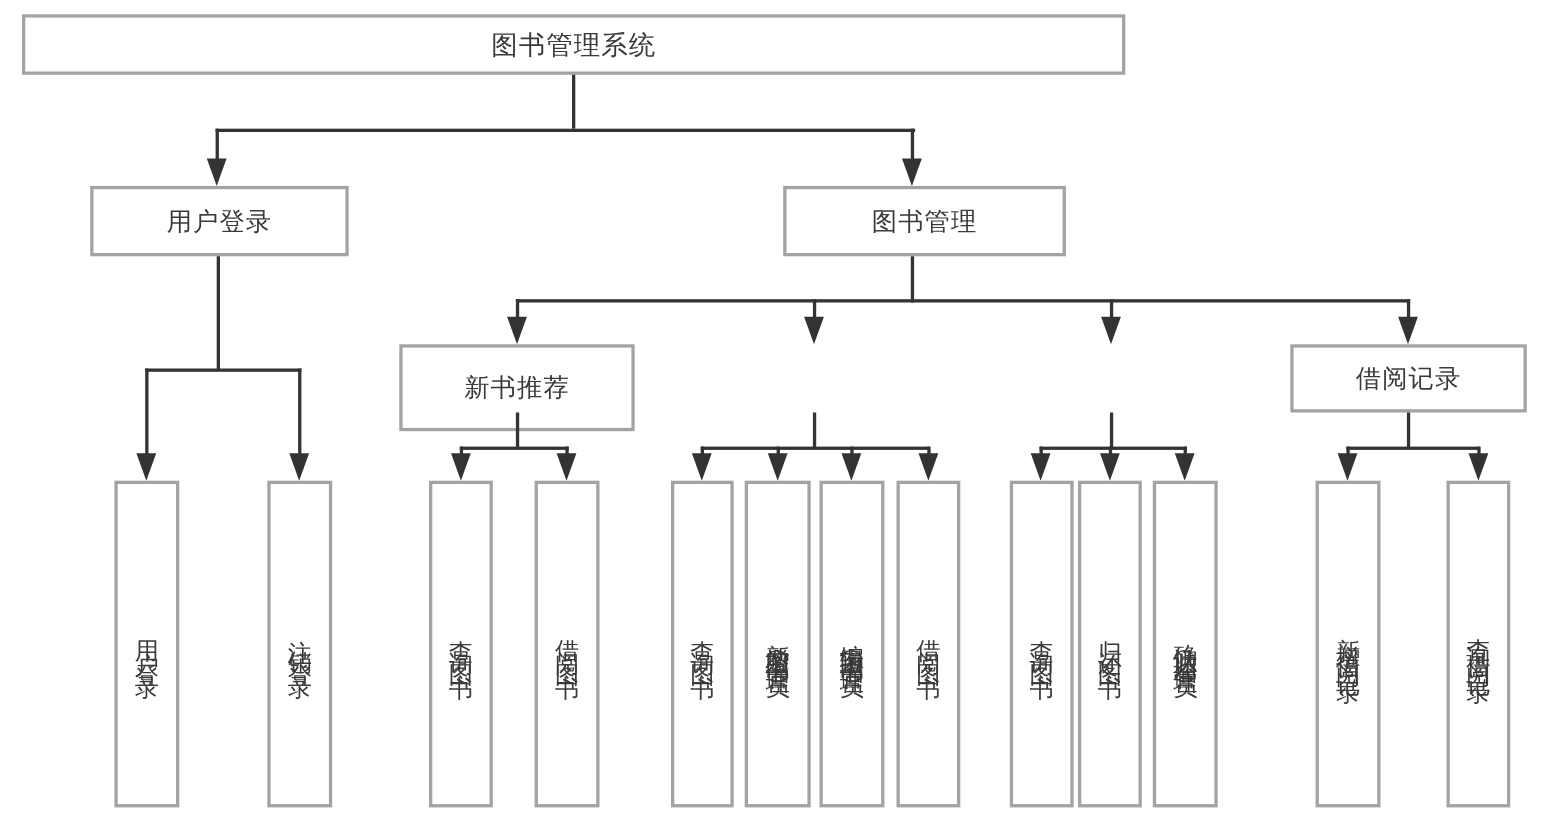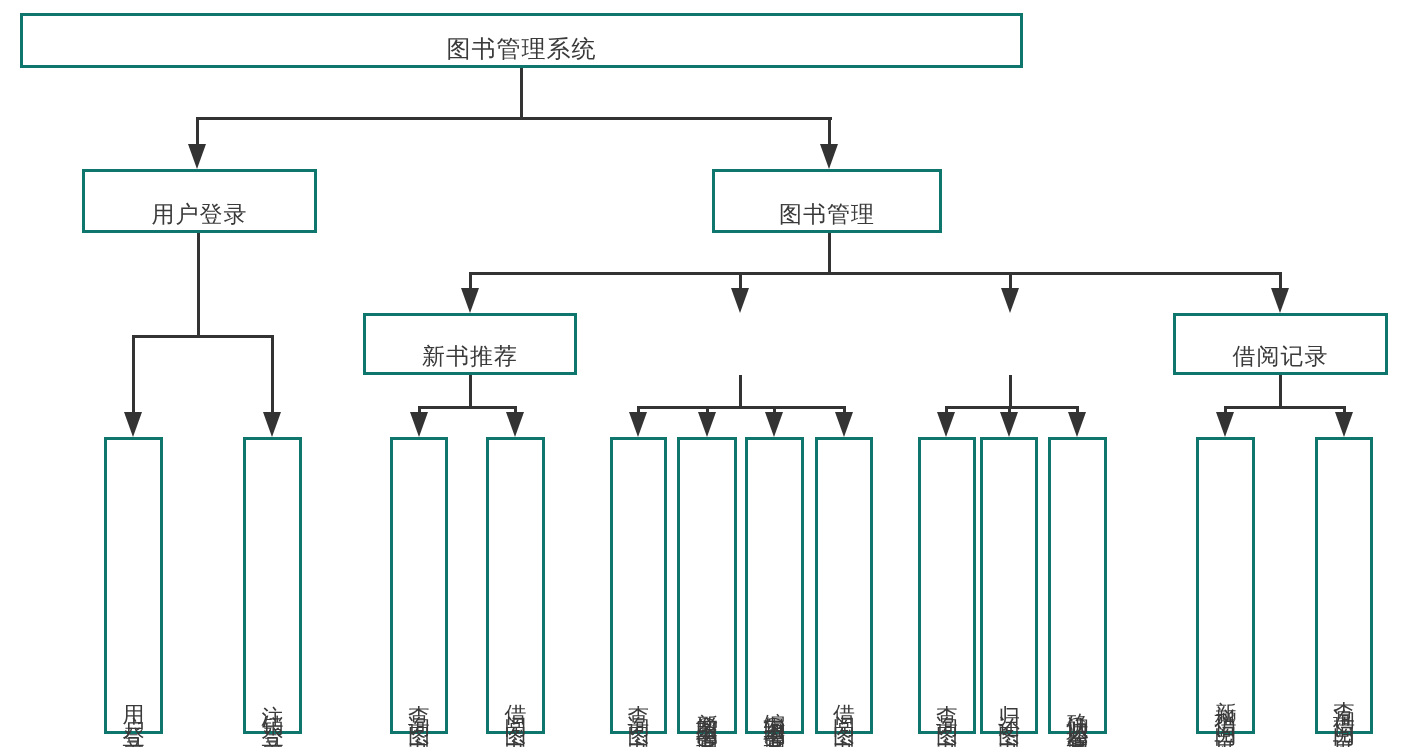--- a/index.html
+++ b/index.html
@@ -7,24 +7,24 @@
     position: relative;
     width: 1405px;
     height: 747px;
     background: #ffffff;
     font-family: "Liberation Sans", sans-serif;
     overflow: hidden;
   }
   .box {
     position: absolute;
     box-sizing: border-box;
-    border: 3px solid #0f766e;
+    border: 3px solid #a3a3a3;
     background: #ffffff;
     display: flex;
-    align-items: flex-end;
+    align-items: center;
     justify-content: center;
     color: #3a3a3a;
   }
   .hlabel { font-size: 23px; letter-spacing: 1px; white-space: nowrap; }
   .root-label { font-size: 24px; }
   .vbox span {
     writing-mode: vertical-rl;
     text-orientation: mixed;
     font-size: 22px;
     color: #3a3a3a;
@@ -66,21 +66,21 @@
     <div class="hline" style="left:196px; top:117px; width:636px;"></div>
     <div class="vline" style="left:196px; top:117px; height:30px;"></div>
     <div class="arrow" style="left:188px; top:144px;"></div>
     <div class="vline" style="left:828px; top:117px; height:30px;"></div>
     <div class="arrow" style="left:820px; top:144px;"></div>
   </div>
 
   <div class="box" style="left:82px; top:169px; width:235px; height:64px;">
     <span class="hlabel">用户登录</span>
   </div>
-  <div class="box" style="left:712px; top:169px; width:230px; height:64px;">
+  <div class="box" style="left:712px; top:169px; width:257px; height:64px;">
     <span class="hlabel">图书管理</span>
   </div>
 
   <div>
     <div class="vline" style="left:197px; top:233px; height:104px;"></div>
     <div class="hline" style="left:132px; top:335px; width:142px;"></div>
     <div class="vline" style="left:132px; top:335px; height:80px;"></div>
     <div class="arrow" style="left:124px; top:412px;"></div>
     <div class="vline" style="left:271px; top:335px; height:80px;"></div>
     <div class="arrow" style="left:263px; top:412px;"></div>
@@ -92,21 +92,21 @@
     <div class="vline" style="left:469px; top:272px; height:20px;"></div>
     <div class="arrow" style="left:461px; top:288px;"></div>
     <div class="vline" style="left:739px; top:272px; height:20px;"></div>
     <div class="arrow" style="left:731px; top:288px;"></div>
     <div class="vline" style="left:1009px; top:272px; height:20px;"></div>
     <div class="arrow" style="left:1001px; top:288px;"></div>
     <div class="vline" style="left:1279px; top:272px; height:20px;"></div>
     <div class="arrow" style="left:1271px; top:288px;"></div>
   </div>
 
-  <div class="box" style="left:363px; top:313px; width:214px; height:62px;">
+  <div class="box" style="left:363px; top:313px; width:214px; height:79px;">
     <span class="hlabel">新书推荐</span>
   </div>
   <div class="box" style="left:1173px; top:313px; width:215px; height:62px;">
     <span class="hlabel">借阅记录</span>
   </div>
 
   <div>
     <div class="vline" style="left:469px; top:375px; height:33px;"></div>
     <div class="hline" style="left:418px; top:406px; width:99px;"></div>
     <div class="vline" style="left:418px; top:406px; height:10px;"></div>

